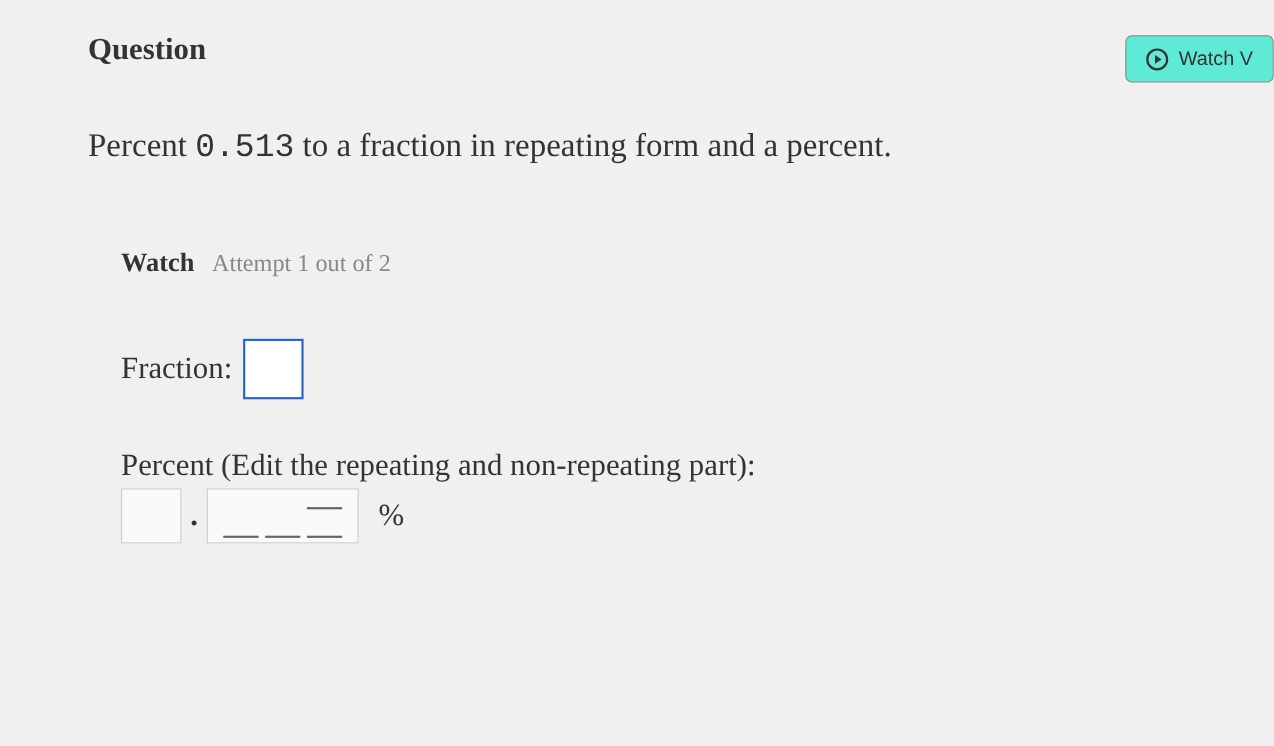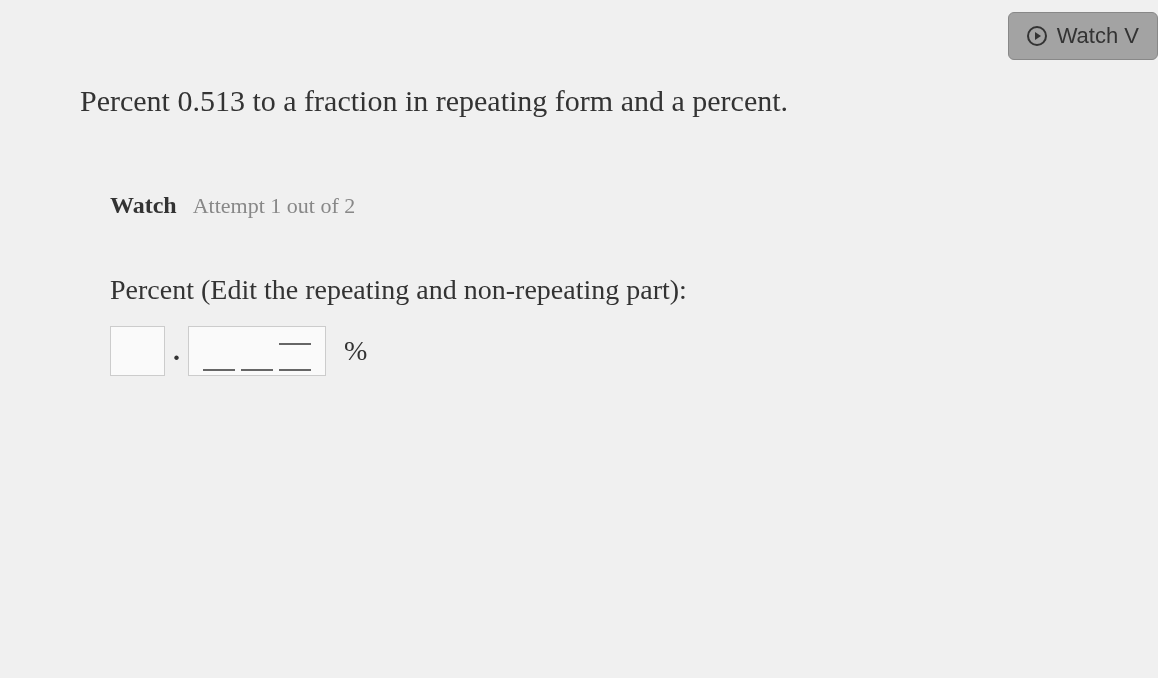--- a/index.html
+++ b/index.html
@@ -26,30 +26,30 @@
     .question-title {
       font-weight: bold;
       font-size: 28px;
       color: #333;
     }
     .watch-button {
       border: 1px solid #888;
       border-radius: 6px;
       padding: 10px 18px;
       font-family: Arial, sans-serif;
-      font-size: 22px;
-      color: #333;
-      background: #a3a3a3;
+      font-size: 18px;
+      color: #333;
+      background: #5eead4;
       display: flex;
       align-items: center;
       gap: 10px;
       cursor: pointer;
       position: absolute;
       right: 0;
-      top: 12px;
+      top: 32px;
     }
     .play-icon {
       width: 20px;
       height: 20px;
       border: 2px solid #333;
       border-radius: 50%;
       display: flex;
       align-items: center;
       justify-content: center;
       flex-shrink: 0;
@@ -63,21 +63,21 @@
       border-bottom: 4px solid transparent;
       margin-left: 2px;
     }
     .question-text {
       font-size: 30px;
       color: #333;
       margin-bottom: 70px;
       line-height: 1.4;
     }
     .math-value {
-      font-family: Liberation Serif, serif;
+      font-family: Liberation Mono, monospace;
     }
     .answer-section {
       padding-left: 30px;
     }
     .answer-header {
       margin-bottom: 55px;
     }
     .answer-label {
       font-weight: bold;
       font-size: 24px;
@@ -103,21 +103,21 @@
       width: 55px;
       height: 55px;
       border: 2px solid #2563d6;
       background: #fff;
       font-size: 22px;
       text-align: center;
     }
     .percent-label {
       font-size: 28px;
       color: #333;
-      margin-bottom: 20px;
+      margin-bottom: 4px;
     }
     .percent-row {
       display: flex;
       align-items: center;
       gap: 8px;
     }
     .percent-whole-input {
       width: 55px;
       height: 50px;
       border: 1px solid #ccc;
@@ -154,36 +154,41 @@
     .percent-sign {
       font-size: 28px;
       color: #333;
       margin-left: 10px;
     }
   </style>
 </head>
 <body>
 
 <div class="header-row">
+  <div class="question-title">Question</div>
   <button class="watch-button">
     <span class="play-icon"></span>
     <span>Watch V</span>
   </button>
 </div>
 
 <div class="question-text">
   <span>Percent </span><span class="math-value">0.513</span><span> to a fraction in repeating form and a percent.</span>
 </div>
 
 <div class="answer-section">
   <div class="answer-header">
     <span class="answer-label">Watch</span>
     <span class="attempt-text">Attempt 1 out of 2</span>
   </div>
 
+  <div class="fraction-row">
+    <span class="fraction-label">Fraction:</span>
+    <input type="text" class="fraction-input" value="" style="">
+  </div>
 
   <div class="percent-label">Percent (Edit the repeating and non-repeating part):</div>
 
   <div class="percent-row">
     <input type="text" class="percent-whole-input" value="" style="">
     <span class="decimal-point">.</span>
     <div class="percent-decimal-box">
       <span class="underline-slot"></span>
       <span class="underline-slot"></span>
       <span class="underline-slot with-overline"></span>

